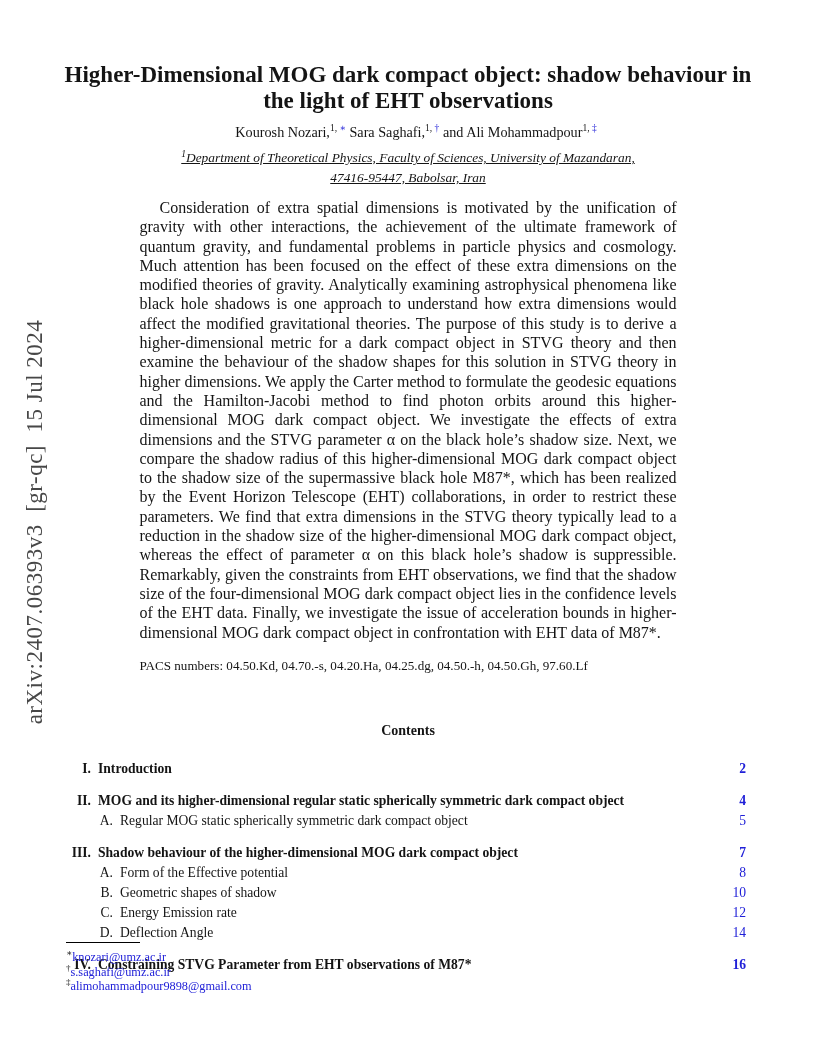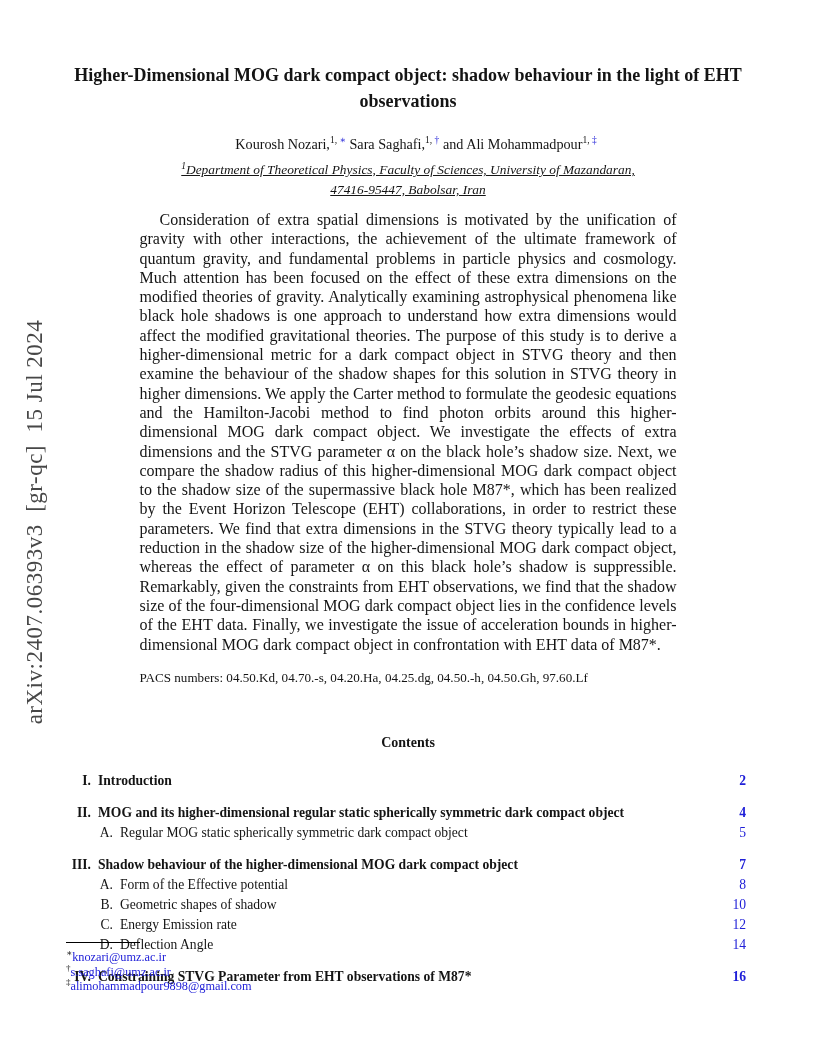--- a/index.html
+++ b/index.html
@@ -22,30 +22,30 @@
     left: 35px;
     top: 522px;
     transform: translate(-50%, -50%) rotate(-90deg);
     white-space: pre;
     font-size: 23px;
     color: var(--wm);
     letter-spacing: 0.5px;
   }
   .content { padding-top: 62px; }
   .title {
-    font-size: 18px;
+    font-size: 23px;
     font-weight: bold;
     text-align: center;
     max-width: 690px;
     margin: 0 auto;
     line-height: 26px;
   }
   .authors {
     text-align: center;
-    margin-top: 20px;
+    margin-top: 8px;
     font-size: 14.2px;
     line-height: 20px;
     padding-left: 16px;
   }
   .authors sup, .affiliation sup {
     font-size: 9.5px;
     line-height: 0;
   }
   .sup-sym { color: var(--link); }
   .affiliation {

